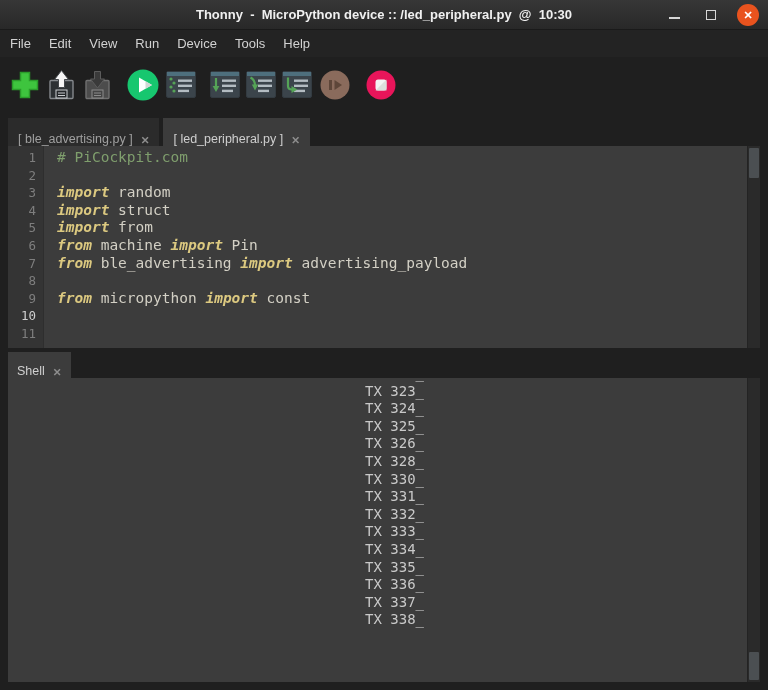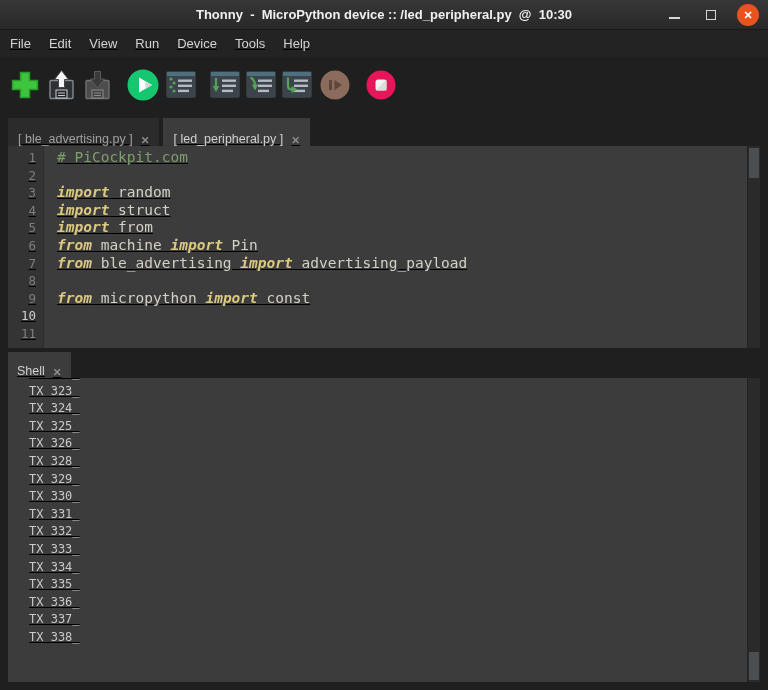--- a/index.html
+++ b/index.html
@@ -1,19 +1,19 @@
 <!DOCTYPE html>
 <html><head>
 <meta charset="utf-8">
 <style>
   * { margin:0; padding:0; box-sizing:border-box; }
   html,body { width:768px; height:690px; background:#1f1f1f; overflow:hidden; }
   body { font-family:"Liberation Sans", sans-serif; }
 
-  .window { width:768px; height:690px; background:#7dd3fc; display:flex; flex-direction:column;text-decoration:underline; }
+  .window { width:768px; height:690px; background:#7dd3fc; display:flex; flex-direction:column; }
 
   
   .titlebar {
     height:30px; flex:0 0 30px;
     background:linear-gradient(180deg,#373737,#282828);
     display:flex; align-items:center; position:relative;
     border-bottom:1px solid #1a1a1a;
   }
   .title {
     position:absolute; left:0; right:0; text-align:center;
@@ -69,21 +69,21 @@
   .vscroll { position:absolute; top:0; right:0; bottom:0; width:13px; background:#2a2a2a; border-left:1px solid #232323; }
   .vthumb { position:absolute; left:1px; right:1px; background:#4b4f52; border-radius:1px; }
   .vthumb.t-top { top:2px; height:30px; }
   .vthumb.t-bottom { bottom:2px; height:28px; }
 
   
   .shell-tabbar { margin-top:4px; height:26px; flex:0 0 26px; display:flex; }
   .shell-tab { background:#3b3b3b; color:#c6c6c6; height:26px; padding:0 9px; }
   .shell-panel {
     height:304px; flex:0 0 304px; background:#3c3c3c; position:relative; overflow:hidden;
-    font-family:"DejaVu Sans Mono", monospace; font-size:12px;
+    font-family:"DejaVu Sans Mono", monospace; font-size:14px;text-align:center;
   }
   .shell-lines { padding-left:21px; overflow:hidden; height:100%; }
   .shell-line { height:17.6px; line-height:17.6px; white-space:pre; color:#c9c9c9; }
   .shell-line:first-child { margin-top:-13px; }
 </style>
 </head>
 <body>
 
 <div class="window">
 
@@ -257,21 +257,20 @@
     </div>
 
     <div class="shell-panel">
       <div class="shell-lines">
           <div class="shell-line">TX 322_</div>
           <div class="shell-line">TX 323_</div>
           <div class="shell-line">TX 324_</div>
           <div class="shell-line">TX 325_</div>
           <div class="shell-line">TX 326_</div>
           <div class="shell-line">TX 328_</div>
-          <div class="shell-line">TX 329_</div>
           <div class="shell-line">TX 330_</div>
           <div class="shell-line">TX 331_</div>
           <div class="shell-line">TX 332_</div>
           <div class="shell-line">TX 333_</div>
           <div class="shell-line">TX 334_</div>
           <div class="shell-line">TX 335_</div>
           <div class="shell-line">TX 336_</div>
           <div class="shell-line">TX 337_</div>
           <div class="shell-line">TX 338_</div>
         </div>

